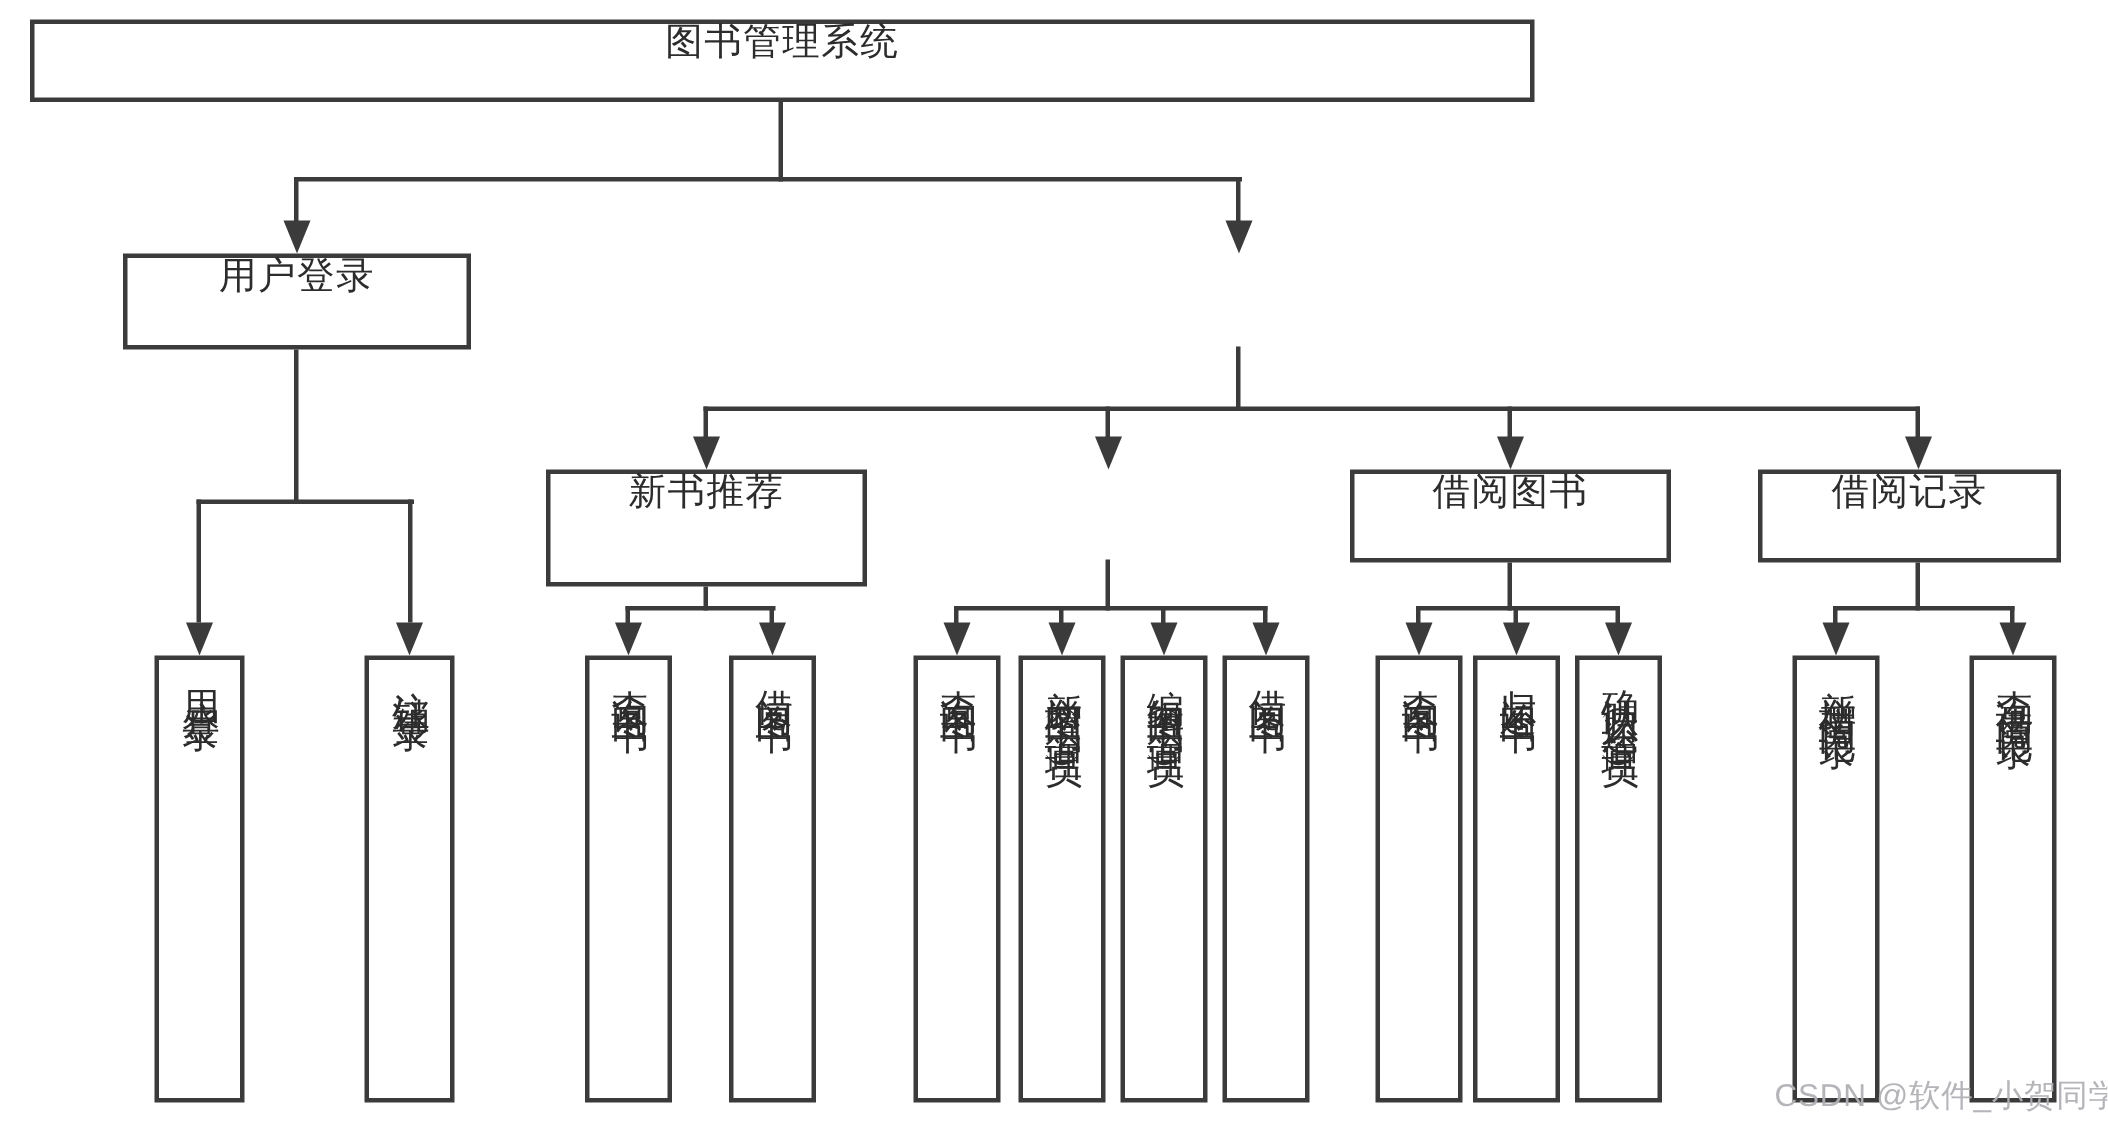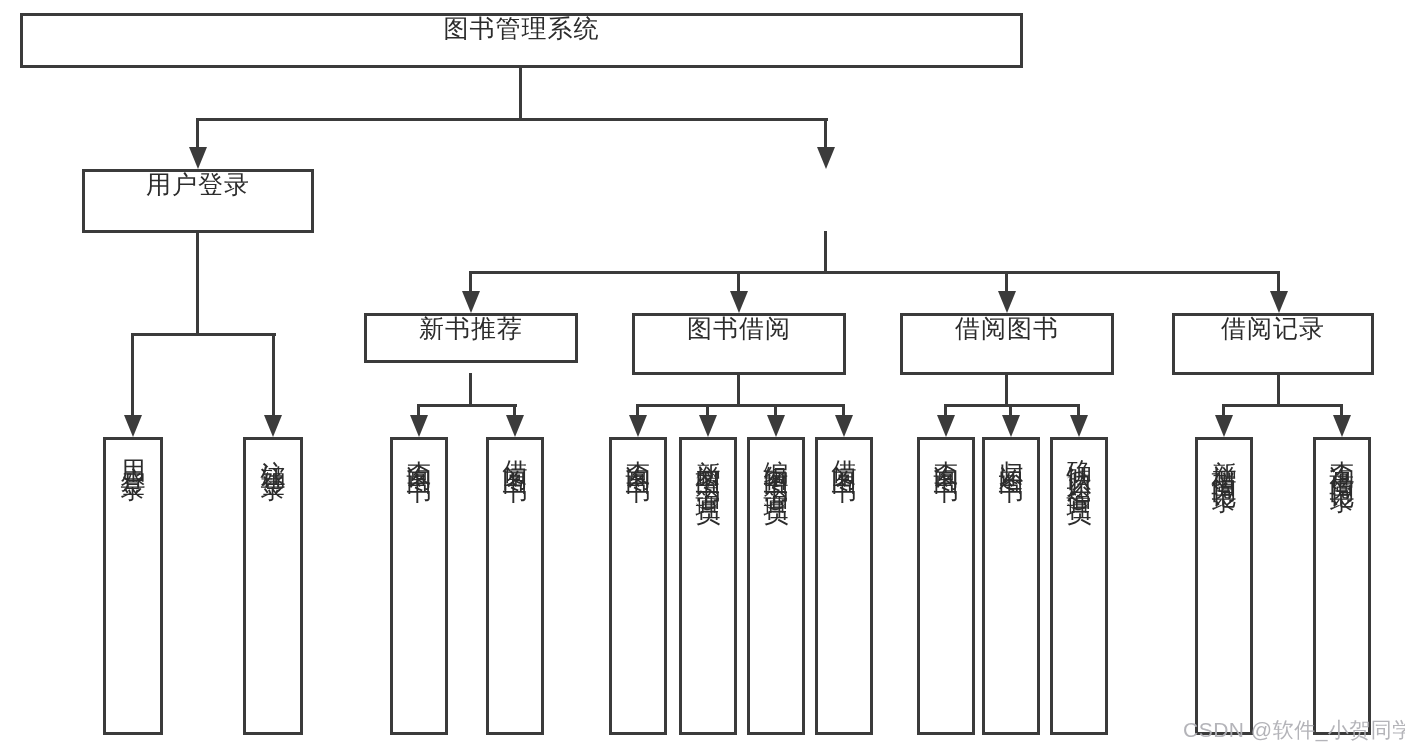--- a/index.html
+++ b/index.html
@@ -131,25 +131,22 @@
   <div class="arrow" style="left:1333px; top:415px;"></div>
 
   <div class="box" style="left:20px; top:13px; width:1003px; height:55px;">
     <span class="hlabel">图书管理系统</span>
   </div>
 
   <div class="box" style="left:82px; top:169px; width:232px; height:64px;">
     <span class="hlabel">用户登录</span>
   </div>
 
-  <div class="box" style="left:364px; top:313px; width:214px; height:50px;">
+  <div class="box" style="left:364px; top:313px; width:214px; height:78px;">
     <span class="hlabel">新书推荐</span>
-  </div>
-  <div class="box" style="left:632px; top:313px; width:214px; height:62px;">
-    <span class="hlabel">图书借阅</span>
   </div>
   <div class="box" style="left:900px; top:313px; width:214px; height:62px;">
     <span class="hlabel">借阅图书</span>
   </div>
   <div class="box" style="left:1172px; top:313px; width:202px; height:62px;">
     <span class="hlabel">借阅记录</span>
   </div>
 
   <div class="box" style="left:103px; top:437px; width:60px; height:298px;">
     <span class="vlabel">用户登录</span>

